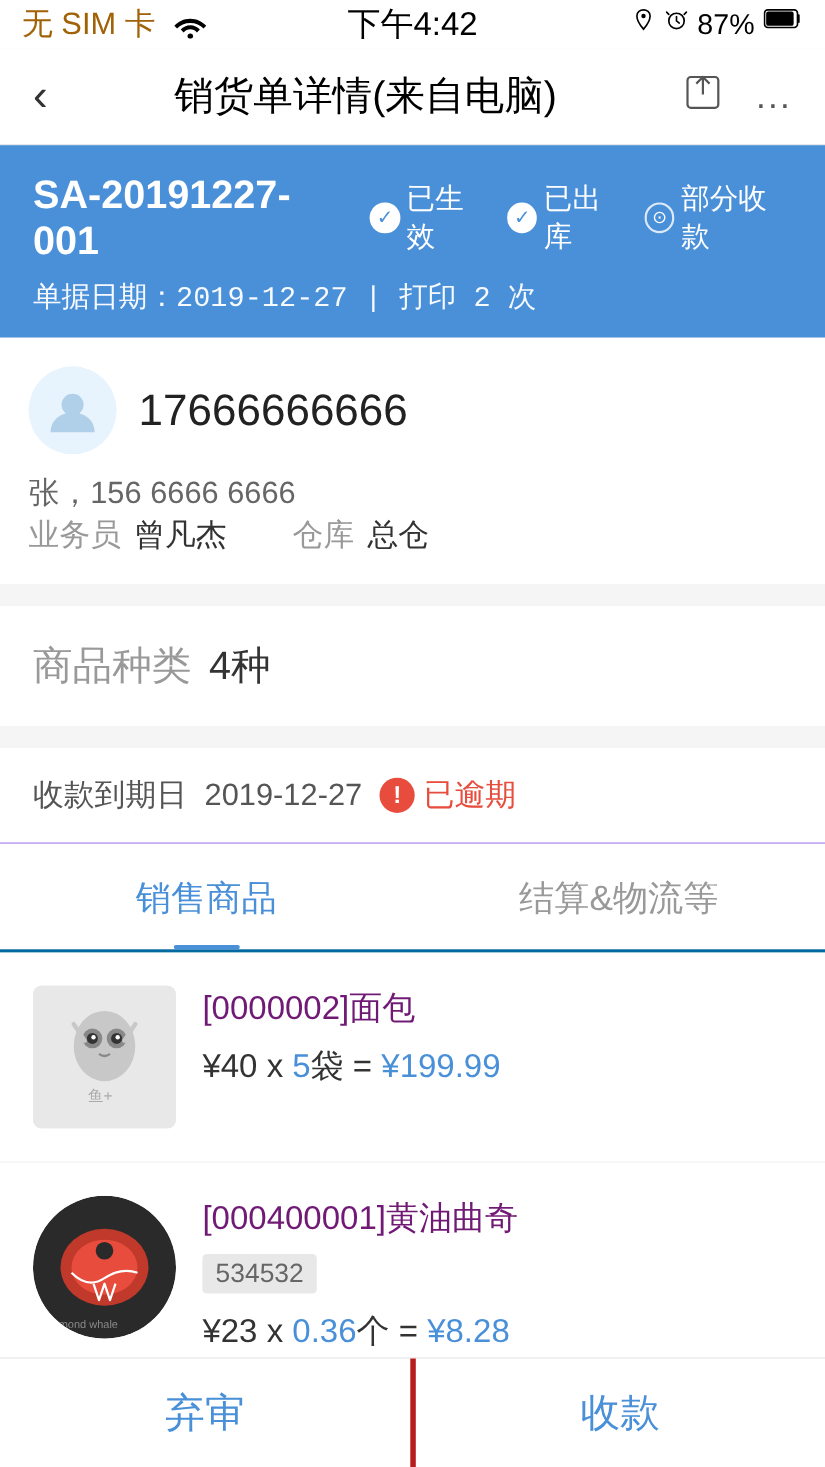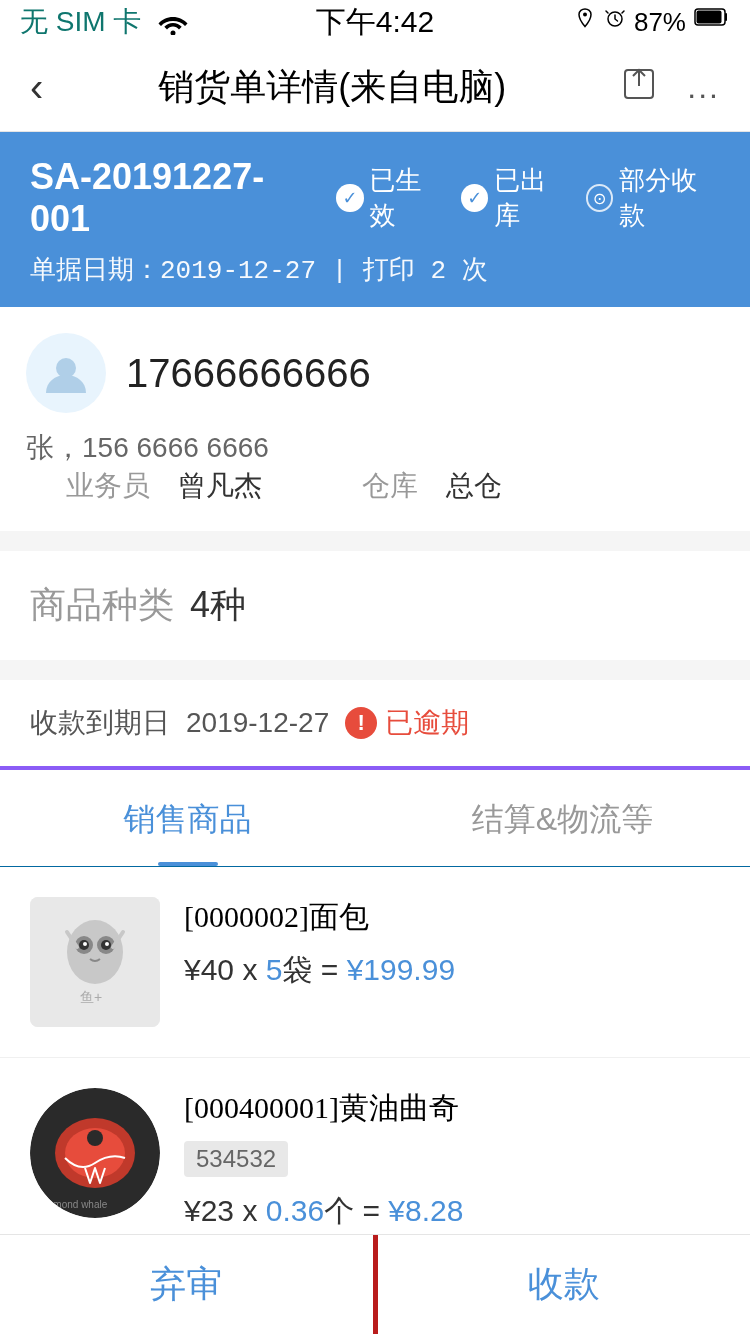--- a/index.html
+++ b/index.html
@@ -18,21 +18,21 @@
       height: 44px;
       display: flex;
       align-items: center;
       justify-content: space-between;
       padding: 0 20px;
       font-size: 28px;
     }
     .status-left {
       font-size: 28px;
       font-weight: 500;
-      color: #0f766e;
+      color: #a16207;
     }
     .status-center {
       font-size: 30px;
       font-weight: 400;
       color: #000;
       position: absolute;
       left: 50%;
       transform: translateX(-50%);
     }
     .status-right {
@@ -153,22 +153,21 @@
     }
     .customer-meta {
       display: flex;
       gap: 60px;
       font-size: 28px;
       color: #666;
     }
     .meta-item {
       display: flex;
       align-items: flex-end;
-      gap: 28px;
-      margin-left: 40px;
+      gap: 12px;
     }
     .meta-label { color: #999; }
     .meta-value { color: #333; }
 
     
     .summary-section {
       background: #fff;
       padding: 30px;
       margin-bottom: 20px;
       display: flex;
@@ -202,21 +201,21 @@
     
     .due-section {
       background: #fff;
       padding: 24px 30px;
       margin-bottom: 0;
       display: flex;
       align-items: center;
       gap: 16px;
       font-size: 28px;
       color: #555;
-      border-bottom: 4px solid #8b5cf6;
+      border-bottom: 1px solid #8b5cf6;
     }
     .overdue-badge {
       display: flex;
       align-items: center;
       gap: 8px;
       color: #e74c3c;
     }
     .overdue-icon {
       width: 32px;
       height: 32px;
@@ -227,21 +226,21 @@
       align-items: center;
       justify-content: center;
       font-size: 22px;
       font-weight: bold;
     }
 
     
     .tabs {
       background: #fff;
       display: flex;
-      border-bottom: 1px solid #0369a1;
+      border-bottom: 3px solid #0369a1;
       margin-bottom: 0;
     }
     .tab {
       flex: 1;
       text-align: center;
       padding: 28px 0 24px;
       font-size: 32px;
       color: #999;
       position: relative;
       cursor: pointer;
@@ -281,24 +280,23 @@
       display: flex;
       align-items: center;
       justify-content: center;
       overflow: hidden;
     }
     .product-info {
       flex: 1;
     }
     .product-name {
       font-size: 30px;
-      color: #000000;
+      color: #701a75;
       margin-bottom: 12px;
       font-weight: 500;
-      font-family: Liberation Serif, serif;
     }
     .product-tag {
       display: inline-block;
       background: #e8e8e8;
       color: #666;
       font-size: 24px;
       padding: 4px 12px;
       border-radius: 4px;
       margin-bottom: 14px;
     }

